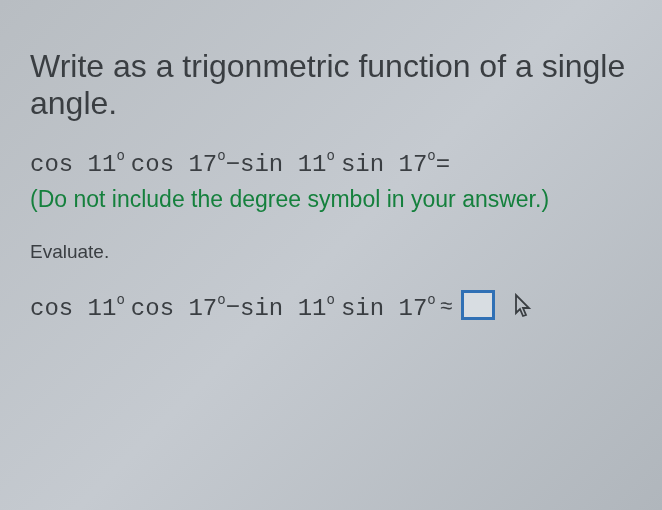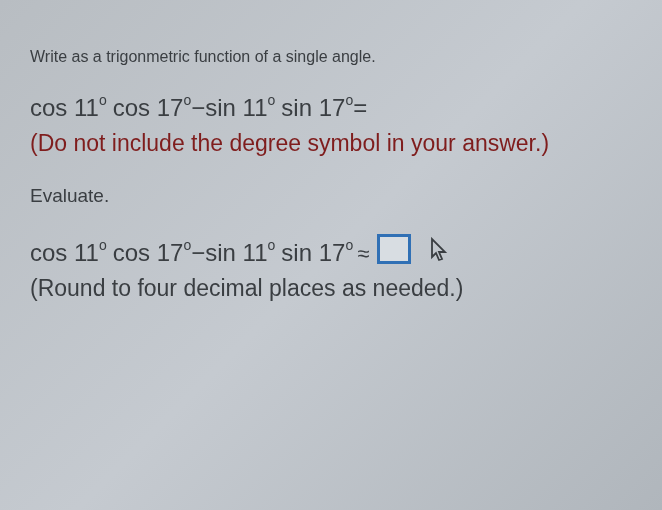--- a/index.html
+++ b/index.html
@@ -14,50 +14,51 @@
       font-family: Arial, Helvetica, sans-serif;
       color: #3a3e42;
       padding: 48px 30px 30px 30px;
       position: relative;
       overflow: hidden;
     }
     .content {
       filter: blur(0.3px);
     }
     .instruction {
-      font-size: 16px;
+      font-size: 32px;
       margin-bottom: 28px;
       color: #3a3e42;
     }
     .equation-line {
       font-size: 24px;
       margin-bottom: 8px;
       display: flex;
-      align-items: flex-end;
+      align-items: center;
       flex-wrap: wrap;
+      font-family: Liberation Mono, monospace;
     }
     .term {
       white-space: nowrap;
     }
     .deg {
       font-size: 14px;
       vertical-align: super;
       position: relative;
       top: -2px;
     }
     .answer-box {
       background: #a8c4d8;
       padding: 2px 6px;
       display: inline-block;
       color: #3a3e42;
     }
     .hint {
       font-size: 23px;
       margin-bottom: 28px;
-      color: #7f1d1d;
+      color: #15803d;
     }
     .evaluate-label {
       font-size: 19px;
       margin-bottom: 28px;
       color: #3a3e42;
     }
     .input-box {
       display: inline-block;
       width: 34px;
       height: 30px;
@@ -136,14 +137,13 @@
     </span>
     <span class="approx">≈</span>
     <span class="input-box"></span>
     <span class="cursor-icon">
       <svg width="20" height="26" viewBox="0 0 20 26">
         <path d="M 3 2 L 3 20 L 7 16 L 10 23 L 13 22 L 10 15 L 16 15 Z" fill="none" stroke="#3a3e42" stroke-width="1.8"></path>
       </svg>
     </span>
   </div>
 
-  <div class="round-hint">(Round to four decimal places as needed.)</div>
 </div>
 
 </body></html>

